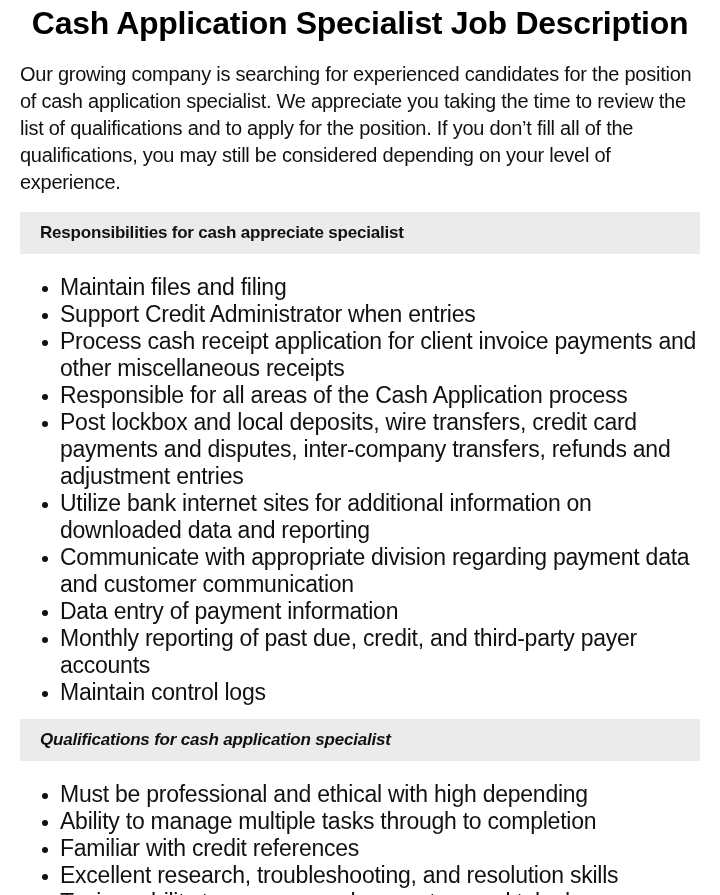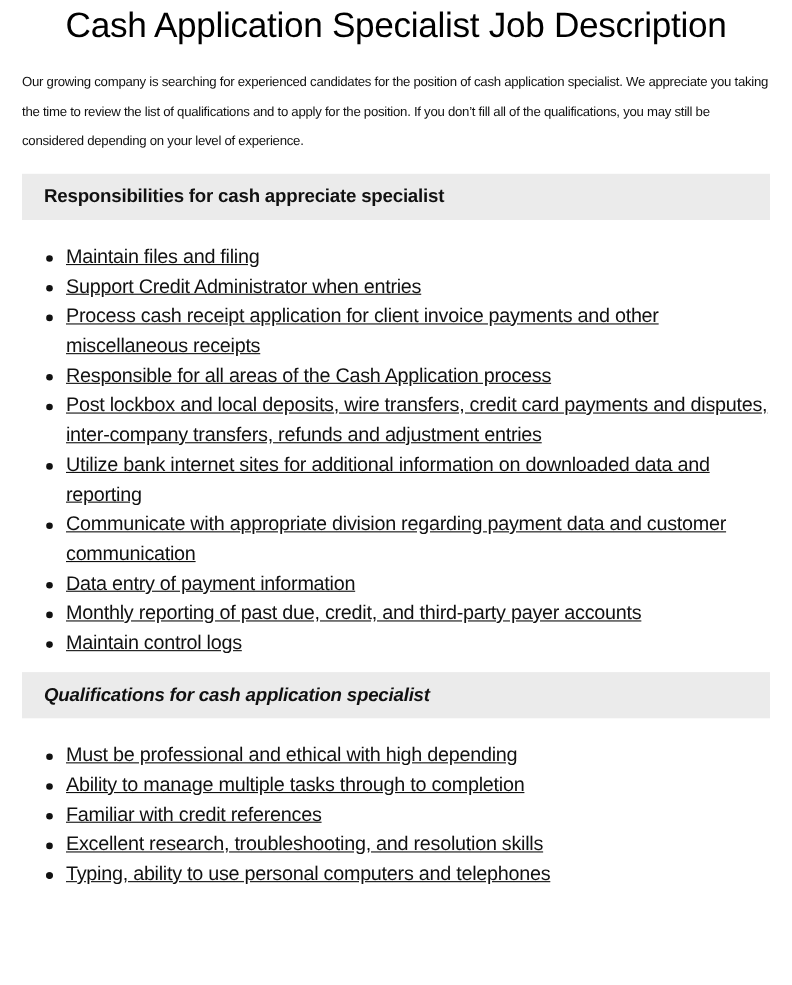--- a/index.html
+++ b/index.html
@@ -1,43 +1,42 @@
 <!DOCTYPE html>
 <html><head>
   <meta charset="utf-8">
   <style>
     * { box-sizing: border-box; margin: 0; padding: 0; }
     html, body { width: 720px; height: 895px; background: #ffffff; overflow: hidden; }
     body { font-family: "Liberation Sans", sans-serif; color: #111111; }
     .page { position: relative; width: 720px; padding: 0 20px 0 20px; }
     h1 {
       font-family: "Liberation Sans", sans-serif;
-      font-weight: normal; font-size: 32px; line-height: 44px;
+      font-weight: bold; font-size: 32px; line-height: 44px;
       text-align: center; letter-spacing: -0.3px;
       margin-top: 1px; color: #000;
       white-space: nowrap;
     }
     .intro {
-      font-size: 12px; line-height: 27px; margin-top: 16px;
+      font-size: 20px; line-height: 27px; margin-top: 16px;
       letter-spacing: -0.25px; color: #111;
     }
     .section-bar {
       background: #ebebeb; height: 42px; margin-top: 16px;
       padding-left: 20px; display: flex; align-items: center;
     }
     .section-bar h2 {
       font-size: 17px; font-weight: bold; color: #111;
       letter-spacing: -0.2px;
     }
     ul.items { list-style: none; margin-top: 20px; padding-left: 0; }
     ul.items li {
       position: relative; padding-left: 40px;
-      font-size: 18px; line-height: 27px; letter-spacing: -0.25px;
+      font-size: 23px; line-height: 27px; letter-spacing: -0.25px;
       color: #111;
-      text-decoration: underline;
     }
     ul.items li .bullet {
       position: absolute; left: 22px; top: 12px;
       width: 6px; height: 6px; border-radius: 50%; background: #111;
     }
     #resp-list { margin-top: 20px; }
     #qual-section { margin-top: 13px; font-style: italic; }
   </style>
 </head>
 <body>

